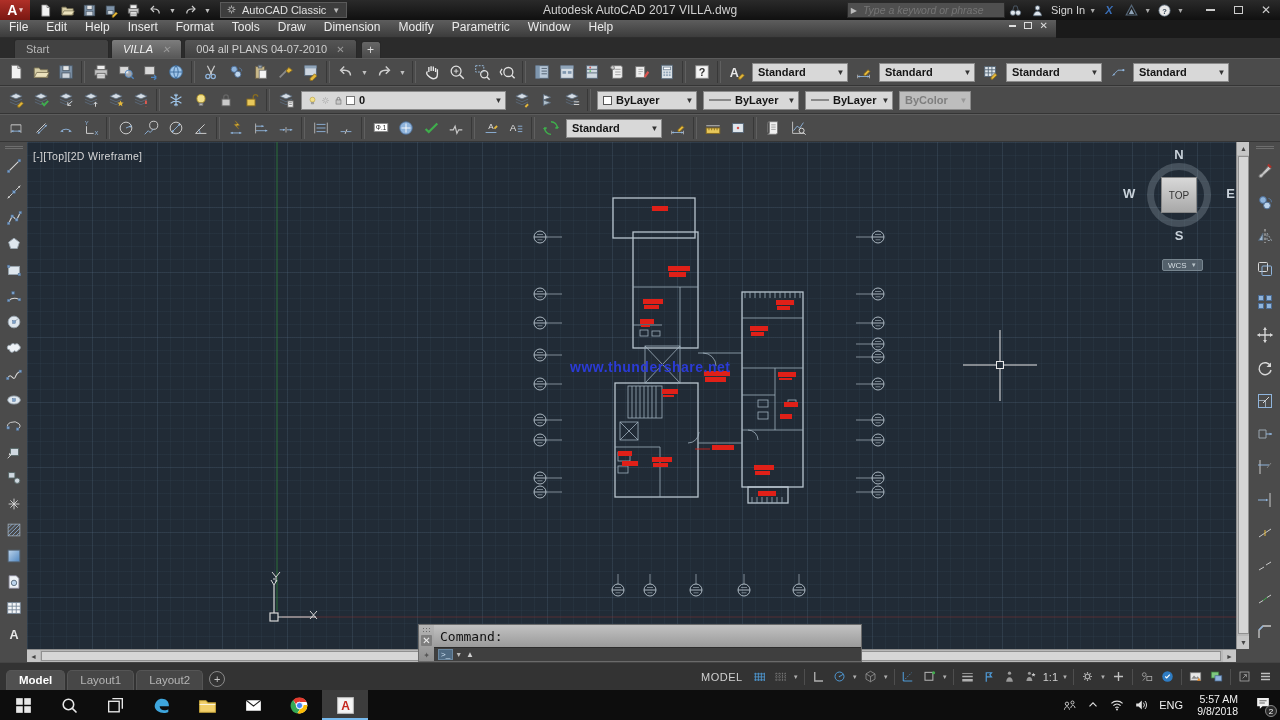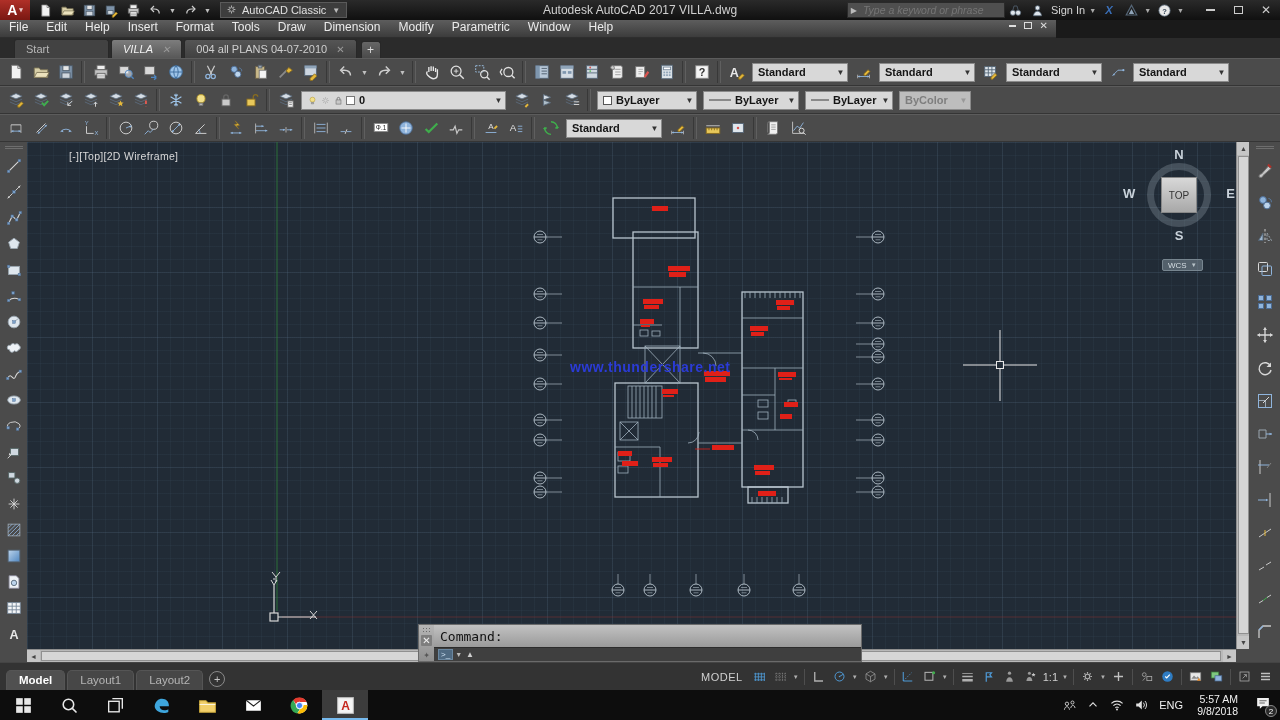--- a/index.html
+++ b/index.html
@@ -64,21 +64,21 @@
   #tbR{left:1249px;top:0;width:31px;height:520px;padding-top:4px;}
   .vtb .tbtn{width:24px;height:26px;}
   .vhandle{width:18px;height:5px;border-top:3px double #6e6e6e;margin-bottom:2px;}
   .canvas{position:absolute;left:27px;top:0;width:1209px;height:507px;background-color:#212b36;
     background-image:
       linear-gradient(rgba(120,155,190,0.055) 1px,transparent 1px),
       linear-gradient(90deg,rgba(120,155,190,0.055) 1px,transparent 1px),
       linear-gradient(rgba(120,155,190,0.10) 1px,transparent 1px),
       linear-gradient(90deg,rgba(120,155,190,0.10) 1px,transparent 1px);
     background-size:13px 13px,13px 13px,65px 65px,65px 65px;overflow:hidden;}
-  .vp-label{position:absolute;left:6px;top:8px;font-size:10.5px;color:#d8d8d8;letter-spacing:.3px;margin-left:36px;}
+  .vp-label{position:absolute;left:6px;top:8px;font-size:10.5px;color:#d8d8d8;letter-spacing:.3px;}
   #plansvg{position:absolute;left:0;top:0;}
   .viewcube{position:absolute;left:1112px;top:13px;width:80px;height:80px;}
   .vc-ring{position:absolute;left:8px;top:8px;width:64px;height:64px;border-radius:50%;border:7px solid rgba(200,212,224,0.22);}
   .vc-face{position:absolute;left:22px;top:22px;width:36px;height:36px;background:linear-gradient(#d8d8d8,#a8a8a8);border:1px solid #888;display:flex;align-items:center;justify-content:center;font-size:10px;color:#333;}
   .vc-n{position:absolute;left:0;right:0;top:-8px;text-align:center;color:#c9d2da;font-weight:bold;font-size:13px;}
   .vc-s{position:absolute;left:0;right:0;bottom:-8px;text-align:center;color:#c9d2da;font-weight:bold;font-size:13px;}
   .vc-w{position:absolute;left:-16px;top:31px;color:#c9d2da;font-weight:bold;font-size:13px;}
   .vc-e{position:absolute;right:-16px;top:31px;color:#c9d2da;font-weight:bold;font-size:13px;}
   .wcs{position:absolute;left:1135px;top:117px;height:12px;background:rgba(125,140,152,0.55);border:1px solid #77858f;border-radius:2px;display:flex;align-items:center;padding:0 5px;font-size:8px;color:#d5dde3;gap:4px;}
   .scroll-v{position:absolute;left:1236px;top:0;width:13px;height:507px;background:#b9b9b9;border-left:1px solid #8f8f8f;}

